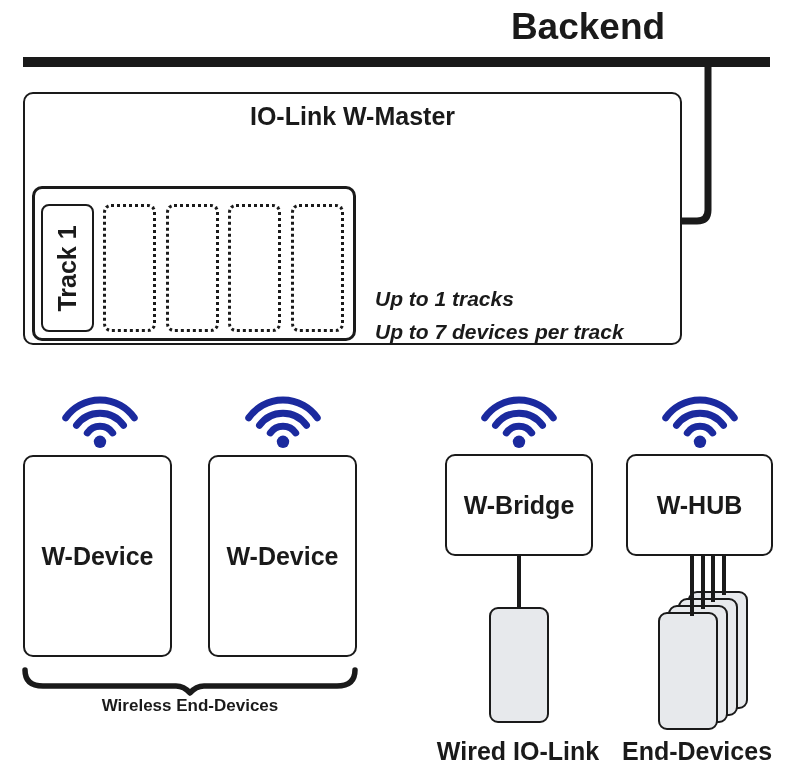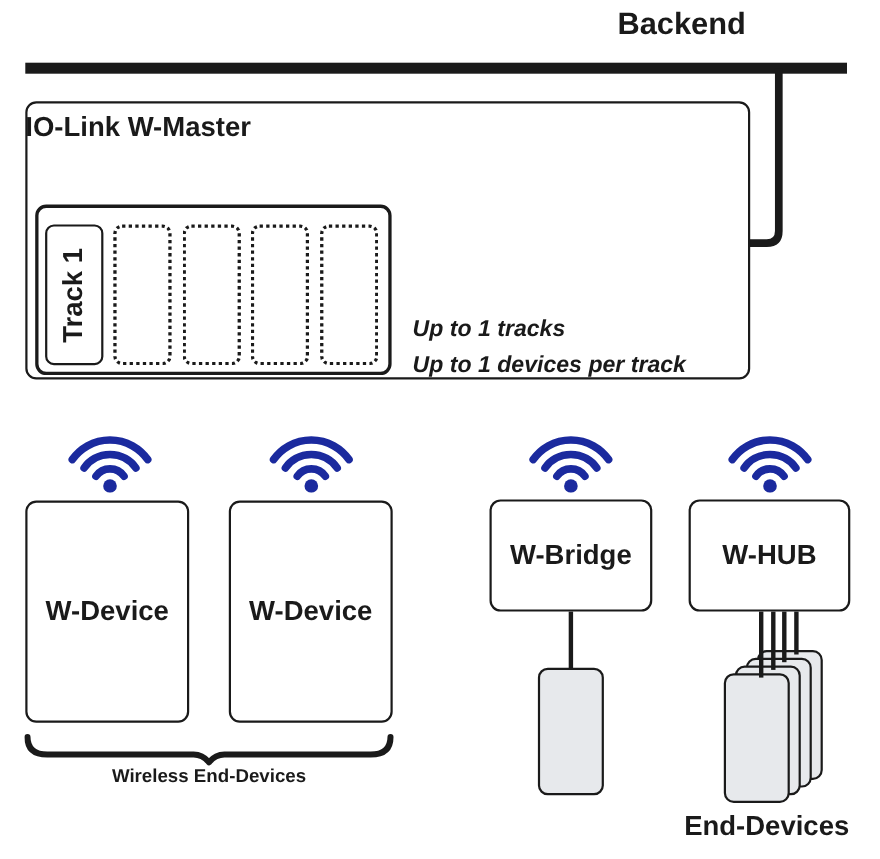--- a/index.html
+++ b/index.html
@@ -2,26 +2,26 @@
 <html style="--wifi-blue: #1b2a9e; --stroke: #1a1a1a; --device-fill: #e7e9ec;"><head>
 <meta charset="utf-8">
 <style>
   html,body{margin:0;padding:0;background:#ffffff;}
   .canvas{
     position:relative;width:800px;height:781px;background:#ffffff;overflow:hidden;
     font-family:"Liberation Sans","DejaVu Sans",sans-serif;color:var(--stroke,#1a1a1a);
   }
   .abs{position:absolute;}
 
-  .backend-title{left:498px;top:6px;width:180px;text-align:right;font-size:28px;font-weight:bold;}
+  .backend-title{left:498px;top:6px;width:180px;text-align:center;font-size:37px;font-weight:bold;}
   .bus{left:23px;top:57px;width:747px;height:10px;background:var(--stroke,#1a1a1a);}
   .connector-svg{left:672px;top:60px;}
 
   .master-box{left:23px;top:92px;width:659px;height:253px;border:2px solid var(--stroke,#1a1a1a);border-radius:10px;box-sizing:border-box;}
-  .master-title{left:23px;top:102px;width:659px;font-size:25px;font-weight:bold;}
+  .master-title{left:23px;top:102px;width:659px;text-align:center;font-size:25px;font-weight:bold;}
 
   .track-group{left:32px;top:186px;width:324px;height:155px;border:3.5px solid var(--stroke,#1a1a1a);border-radius:10px;box-sizing:border-box;background:#fff;}
   .track1{left:41px;top:204px;width:53px;height:128px;border:2.5px solid var(--stroke,#1a1a1a);border-radius:8px;box-sizing:border-box;
           display:flex;align-items:center;justify-content:center;}
   .track1 span{transform:rotate(-90deg);white-space:nowrap;font-size:25px;font-weight:bold;}
   .slot{top:204px;width:53px;height:128px;border:3px dotted var(--stroke,#1a1a1a);border-radius:8px;box-sizing:border-box;}
   .slot.s1{left:103px}.slot.s2{left:166px}.slot.s3{left:228px}.slot.s4{left:291px}
 
   .notes{left:375px;top:282px;font-size:21px;font-weight:bold;font-style:italic;line-height:33px;white-space:nowrap;}
 
@@ -80,21 +80,21 @@
   <div class="abs track1">
     <span>Track 1</span>
   </div>
   <div class="abs slot s1"></div>
   <div class="abs slot s2"></div>
   <div class="abs slot s3"></div>
   <div class="abs slot s4"></div>
 
   <div class="abs notes">
     <div>Up to 1 tracks</div>
-    <div>Up to 1 devices per track</div>
+    <div>Up to 7 devices per track</div>
   </div>
 
   <svg class="abs wifi i1" viewBox="0 0 100 80">
     <path class="blue" d="M 33.6 60.5 A 20 20 0 0 1 66.4 60.5" fill="none" stroke-width="9" stroke-linecap="round"></path>
     <path class="blue" d="M 19.7 50.8 A 37 37 0 0 1 80.3 50.8" fill="none" stroke-width="9" stroke-linecap="round"></path>
     <path class="blue" d="M 5.8 41 A 54 54 0 0 1 94.2 41" fill="none" stroke-width="9" stroke-linecap="round"></path>
     <circle class="bluefill" cx="50" cy="72" r="8"></circle>
   </svg>
   <svg class="abs wifi i2" viewBox="0 0 100 80">
     <path class="blue" d="M 33.6 60.5 A 20 20 0 0 1 66.4 60.5" fill="none" stroke-width="9" stroke-linecap="round"></path>
@@ -141,15 +141,16 @@
   <div class="abs graybox stack st4"></div>
   <div class="abs graybox stack st3"></div>
   <div class="abs graybox stack st2"></div>
   <div class="abs graybox stack st1"></div>
 
   <div class="abs cable hub-cable hc1"></div>
   <div class="abs cable hub-cable hc2"></div>
   <div class="abs cable hub-cable hc3"></div>
   <div class="abs cable hub-cable hc4"></div>
 
+  <div class="abs wired-label">Wired IO-Link</div>
   <div class="abs enddev-label">End-Devices</div>
 
 </div>
 
 </body></html>

